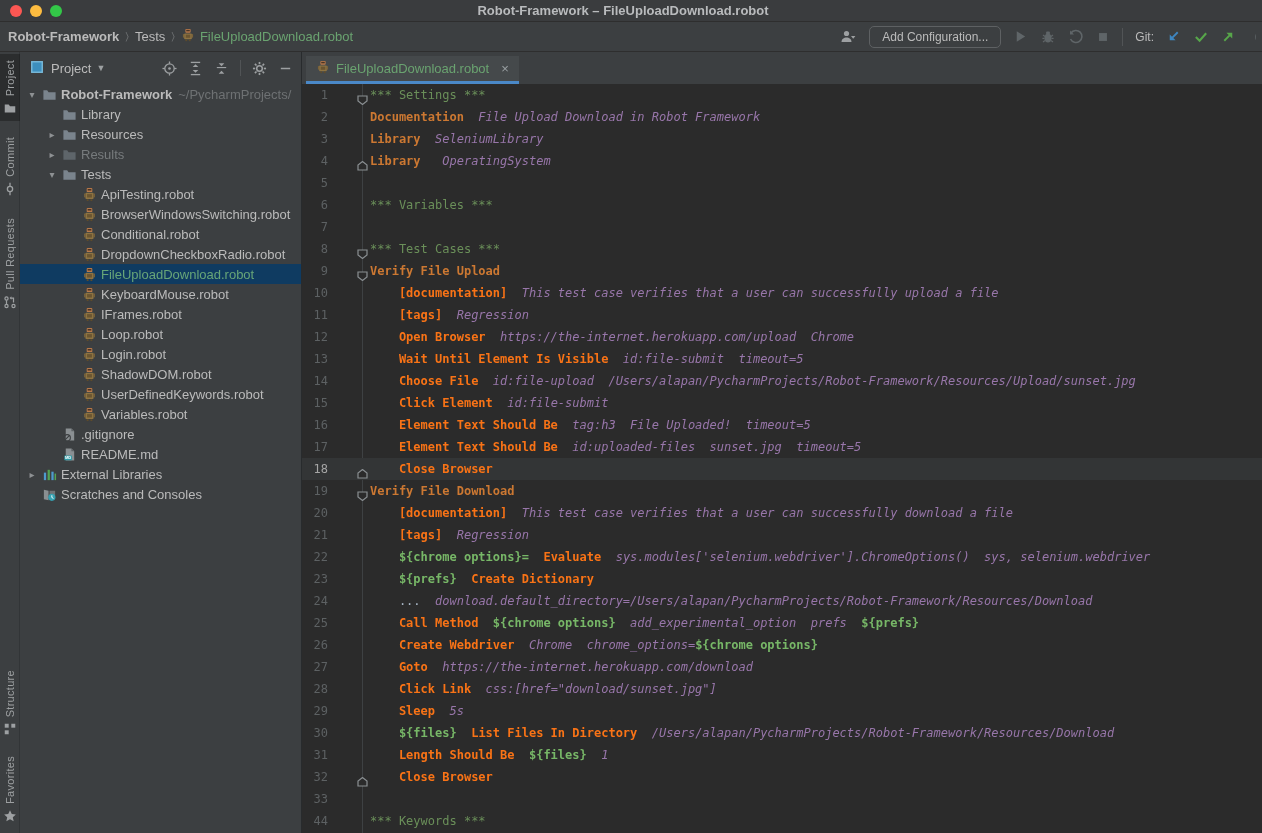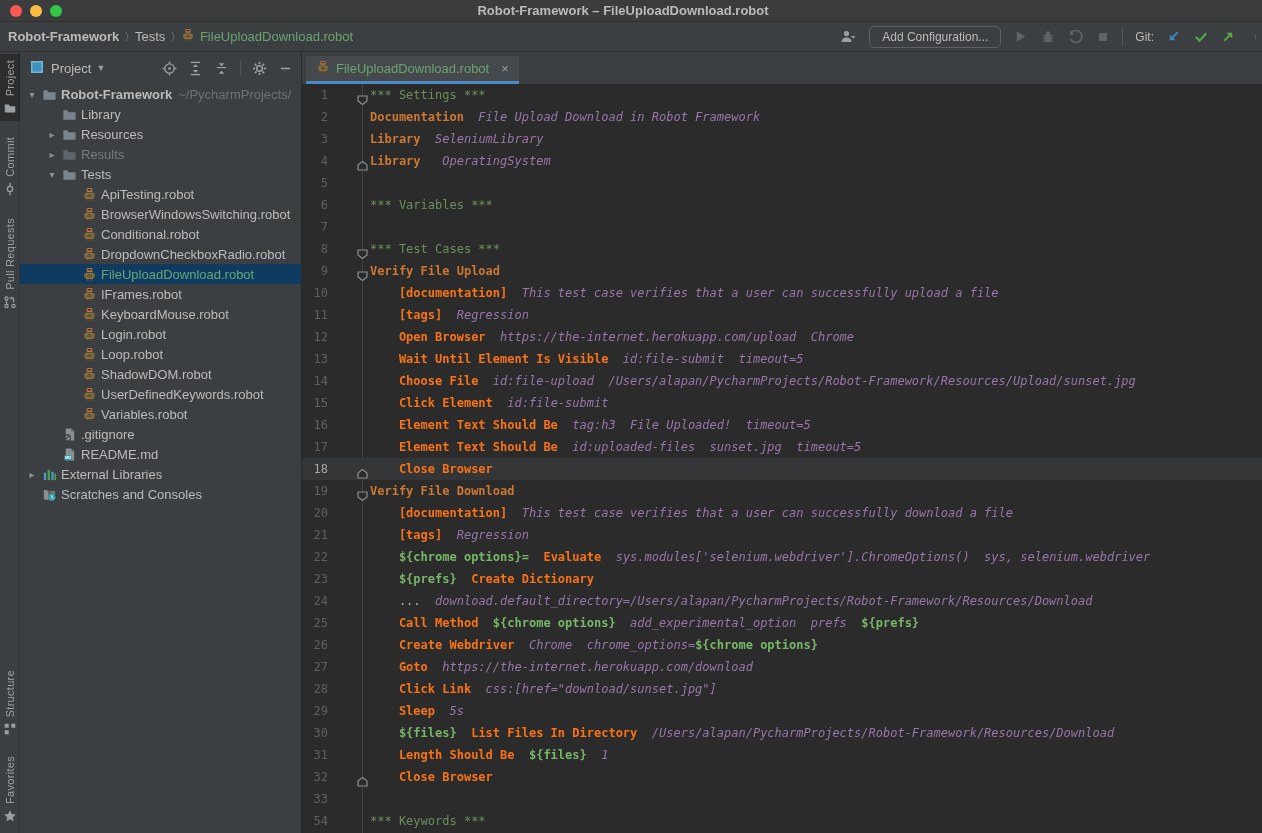--- a/index.html
+++ b/index.html
@@ -430,72 +430,72 @@
               <rect x="5" y="1" width="6" height="4.4" rx="1" fill="#B97A4B"></rect>
        <rect x="6" y="2.1" width="4" height="1.7" fill="#4A3526"></rect>
        <rect x="3.6" y="6.2" width="8.8" height="6.6" rx="1" fill="#8D7342"></rect>
        <rect x="5.4" y="7.6" width="5.2" height="3.6" fill="#6B5530"></rect>
        <rect x="2.2" y="7" width="1.4" height="4" fill="#7A6238"></rect>
        <rect x="12.4" y="7" width="1.4" height="4" fill="#7A6238"></rect>
        <rect x="5" y="13" width="2" height="2" fill="#5E4B2B"></rect>
        <rect x="9" y="13" width="2" height="2" fill="#5E4B2B"></rect>
             </svg>
           </span>
+    <span class="tree-label ">KeyboardMouse.robot</span>
+
+  </div>
+        <div class="tree-row  " style="padding-left:44px">
+    <span class="chev"></span>
+    <span class="ticon" style="">
+            <svg width="15" height="15" viewBox="0 0 16 16" xmlns="http://www.w3.org/2000/svg">
+              <rect x="5" y="1" width="6" height="4.4" rx="1" fill="#B97A4B"></rect>
+       <rect x="6" y="2.1" width="4" height="1.7" fill="#4A3526"></rect>
+       <rect x="3.6" y="6.2" width="8.8" height="6.6" rx="1" fill="#8D7342"></rect>
+       <rect x="5.4" y="7.6" width="5.2" height="3.6" fill="#6B5530"></rect>
+       <rect x="2.2" y="7" width="1.4" height="4" fill="#7A6238"></rect>
+       <rect x="12.4" y="7" width="1.4" height="4" fill="#7A6238"></rect>
+       <rect x="5" y="13" width="2" height="2" fill="#5E4B2B"></rect>
+       <rect x="9" y="13" width="2" height="2" fill="#5E4B2B"></rect>
+            </svg>
+          </span>
     <span class="tree-label ">IFrames.robot</span>
 
   </div>
         <div class="tree-row  " style="padding-left:44px">
     <span class="chev"></span>
     <span class="ticon" style="">
             <svg width="15" height="15" viewBox="0 0 16 16" xmlns="http://www.w3.org/2000/svg">
               <rect x="5" y="1" width="6" height="4.4" rx="1" fill="#B97A4B"></rect>
        <rect x="6" y="2.1" width="4" height="1.7" fill="#4A3526"></rect>
        <rect x="3.6" y="6.2" width="8.8" height="6.6" rx="1" fill="#8D7342"></rect>
        <rect x="5.4" y="7.6" width="5.2" height="3.6" fill="#6B5530"></rect>
        <rect x="2.2" y="7" width="1.4" height="4" fill="#7A6238"></rect>
        <rect x="12.4" y="7" width="1.4" height="4" fill="#7A6238"></rect>
        <rect x="5" y="13" width="2" height="2" fill="#5E4B2B"></rect>
        <rect x="9" y="13" width="2" height="2" fill="#5E4B2B"></rect>
             </svg>
           </span>
-    <span class="tree-label ">KeyboardMouse.robot</span>
+    <span class="tree-label ">Loop.robot</span>
 
   </div>
         <div class="tree-row  " style="padding-left:44px">
     <span class="chev"></span>
     <span class="ticon" style="">
             <svg width="15" height="15" viewBox="0 0 16 16" xmlns="http://www.w3.org/2000/svg">
               <rect x="5" y="1" width="6" height="4.4" rx="1" fill="#B97A4B"></rect>
        <rect x="6" y="2.1" width="4" height="1.7" fill="#4A3526"></rect>
        <rect x="3.6" y="6.2" width="8.8" height="6.6" rx="1" fill="#8D7342"></rect>
        <rect x="5.4" y="7.6" width="5.2" height="3.6" fill="#6B5530"></rect>
        <rect x="2.2" y="7" width="1.4" height="4" fill="#7A6238"></rect>
        <rect x="12.4" y="7" width="1.4" height="4" fill="#7A6238"></rect>
        <rect x="5" y="13" width="2" height="2" fill="#5E4B2B"></rect>
        <rect x="9" y="13" width="2" height="2" fill="#5E4B2B"></rect>
             </svg>
           </span>
     <span class="tree-label ">Login.robot</span>
-
-  </div>
-        <div class="tree-row  " style="padding-left:44px">
-    <span class="chev"></span>
-    <span class="ticon" style="">
-            <svg width="15" height="15" viewBox="0 0 16 16" xmlns="http://www.w3.org/2000/svg">
-              <rect x="5" y="1" width="6" height="4.4" rx="1" fill="#B97A4B"></rect>
-       <rect x="6" y="2.1" width="4" height="1.7" fill="#4A3526"></rect>
-       <rect x="3.6" y="6.2" width="8.8" height="6.6" rx="1" fill="#8D7342"></rect>
-       <rect x="5.4" y="7.6" width="5.2" height="3.6" fill="#6B5530"></rect>
-       <rect x="2.2" y="7" width="1.4" height="4" fill="#7A6238"></rect>
-       <rect x="12.4" y="7" width="1.4" height="4" fill="#7A6238"></rect>
-       <rect x="5" y="13" width="2" height="2" fill="#5E4B2B"></rect>
-       <rect x="9" y="13" width="2" height="2" fill="#5E4B2B"></rect>
-            </svg>
-          </span>
-    <span class="tree-label ">Loop.robot</span>
 
   </div>
         <div class="tree-row  " style="padding-left:44px">
     <span class="chev"></span>
     <span class="ticon" style="">
             <svg width="15" height="15" viewBox="0 0 16 16" xmlns="http://www.w3.org/2000/svg">
               <rect x="5" y="1" width="6" height="4.4" rx="1" fill="#B97A4B"></rect>
        <rect x="6" y="2.1" width="4" height="1.7" fill="#4A3526"></rect>
        <rect x="3.6" y="6.2" width="8.8" height="6.6" rx="1" fill="#8D7342"></rect>
        <rect x="5.4" y="7.6" width="5.2" height="3.6" fill="#6B5530"></rect>
@@ -656,16 +656,16 @@
         <div class="cl "><span class="ln">26</span><span class="s-g">    Create Webdriver</span><span class="s-a">  Chrome  chrome_options=</span><span class="s-v">${chrome options}</span></div>
         <div class="cl "><span class="ln">27</span><span class="s-g">    Goto</span><span class="s-a">  https://the-internet.herokuapp.com/download</span></div>
         <div class="cl "><span class="ln">28</span><span class="s-g">    Click Link</span><span class="s-a">  css:[href="download/sunset.jpg"]</span></div>
         <div class="cl "><span class="ln">29</span><span class="s-g">    Sleep</span><span class="s-a">  5s</span></div>
         <div class="cl "><span class="ln">30</span><span class="s-v">    ${files}</span><span class="s-g">  List Files In Directory</span><span class="s-a">  /Users/alapan/PycharmProjects/Robot-Framework/Resources/Download</span></div>
         <div class="cl "><span class="ln">31</span><span class="s-g">    Length Should Be</span><span class="s-v">  ${files}</span><span class="s-a">  1</span></div>
         <div class="cl "><span class="ln">32</span><span class="fmark"><svg width="11" height="10" viewBox="0 0 11 10" xmlns="http://www.w3.org/2000/svg">
               <path d="M5.5 0.5L10 4v5H1V4z" fill="#2B2B2B" stroke="#8A8F92" stroke-width="1.2"></path>
             </svg></span><span class="s-g">    Close Browser</span></div>
         <div class="cl "><span class="ln">33</span></div>
-        <div class="cl "><span class="ln">54</span><span class="s-h">*** Keywords ***</span></div>
+        <div class="cl "><span class="ln">44</span><span class="s-h">*** Keywords ***</span></div>
       </div>
   </div>
 </div>
 
 </body></html>

